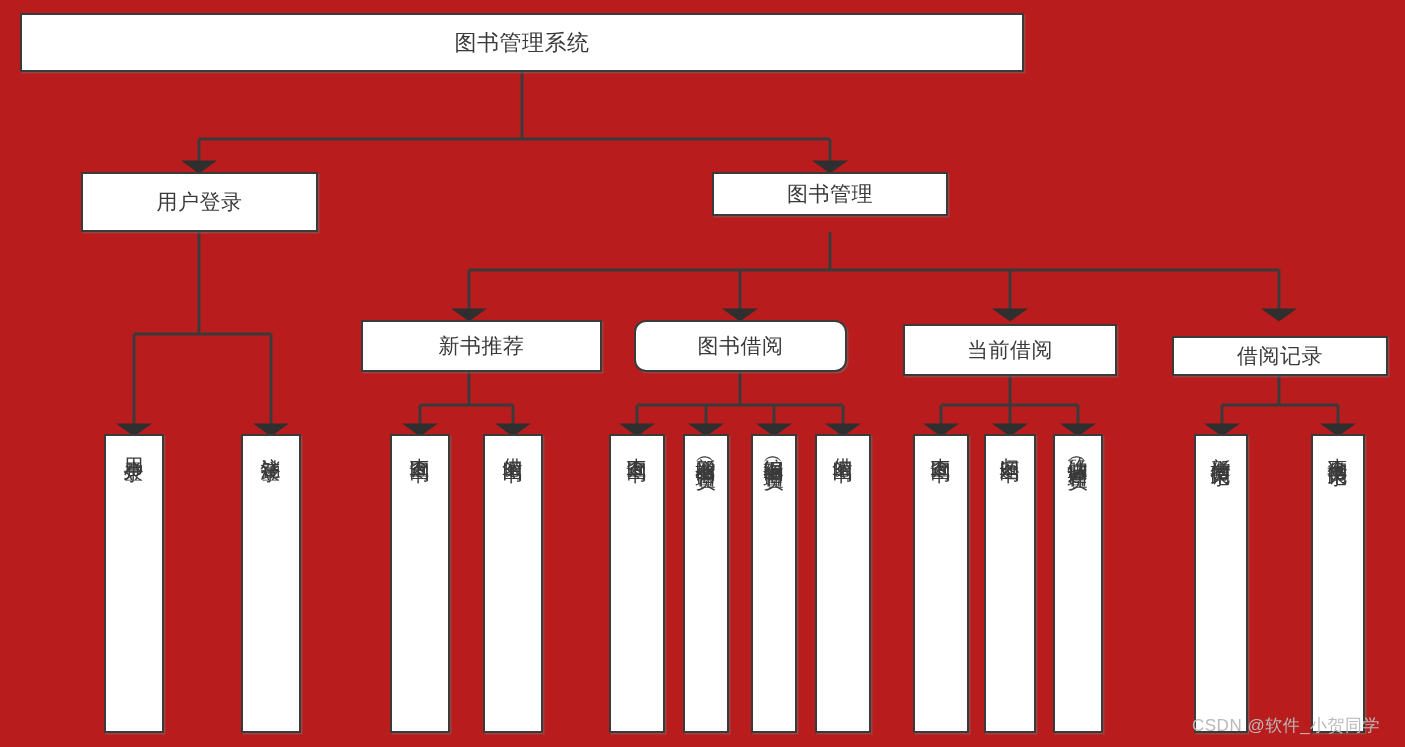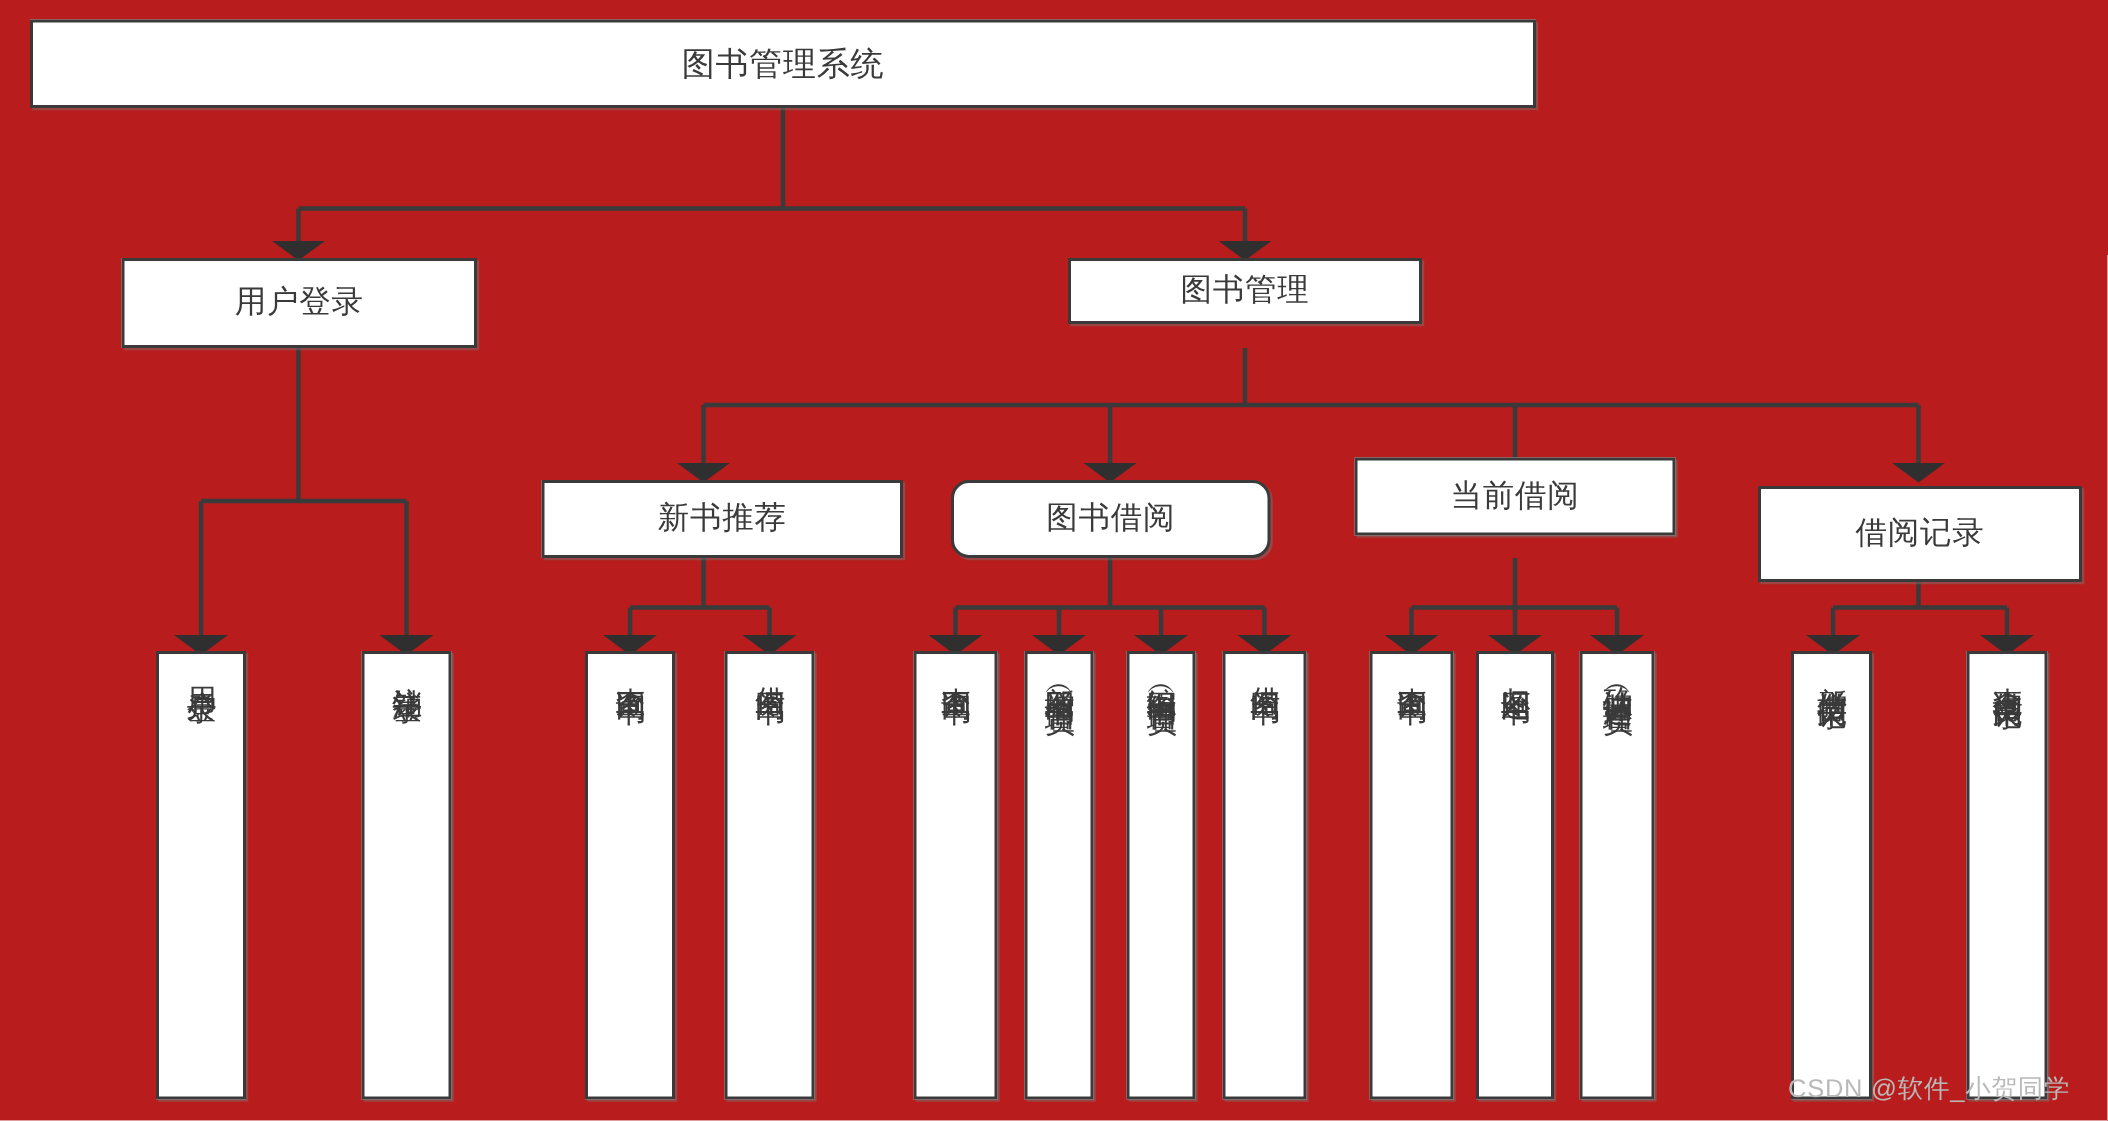--- a/index.html
+++ b/index.html
@@ -132,24 +132,24 @@
   <div class="node horiz" style="left:712px; top:172px; width:236px; height:44px;">
     <span class="lbl">图书管理</span>
   </div>
 
   <div class="node horiz" style="left:361px; top:320px; width:241px; height:52px;">
     <span class="lbl">新书推荐</span>
   </div>
   <div class="node horiz" style="left:634px; top:320px; width:213px; height:52px;border-radius:12px;">
     <span class="lbl">图书借阅</span>
   </div>
-  <div class="node horiz" style="left:903px; top:305px; width:214px; height:52px;">
+  <div class="node horiz" style="left:903px; top:324px; width:214px; height:52px;">
     <span class="lbl">当前借阅</span>
   </div>
-  <div class="node horiz" style="left:1172px; top:324px; width:216px; height:64px;">
+  <div class="node horiz" style="left:1172px; top:336px; width:216px; height:40px;">
     <span class="lbl">借阅记录</span>
   </div>
 
   <div class="node vert" style="left:104px; top:434px; width:60px; height:299px;">
     <span class="lbl">用户登录</span>
   </div>
   <div class="node vert" style="left:241px; top:434px; width:60px; height:299px;">
     <span class="lbl">注销登录</span>
   </div>
 

